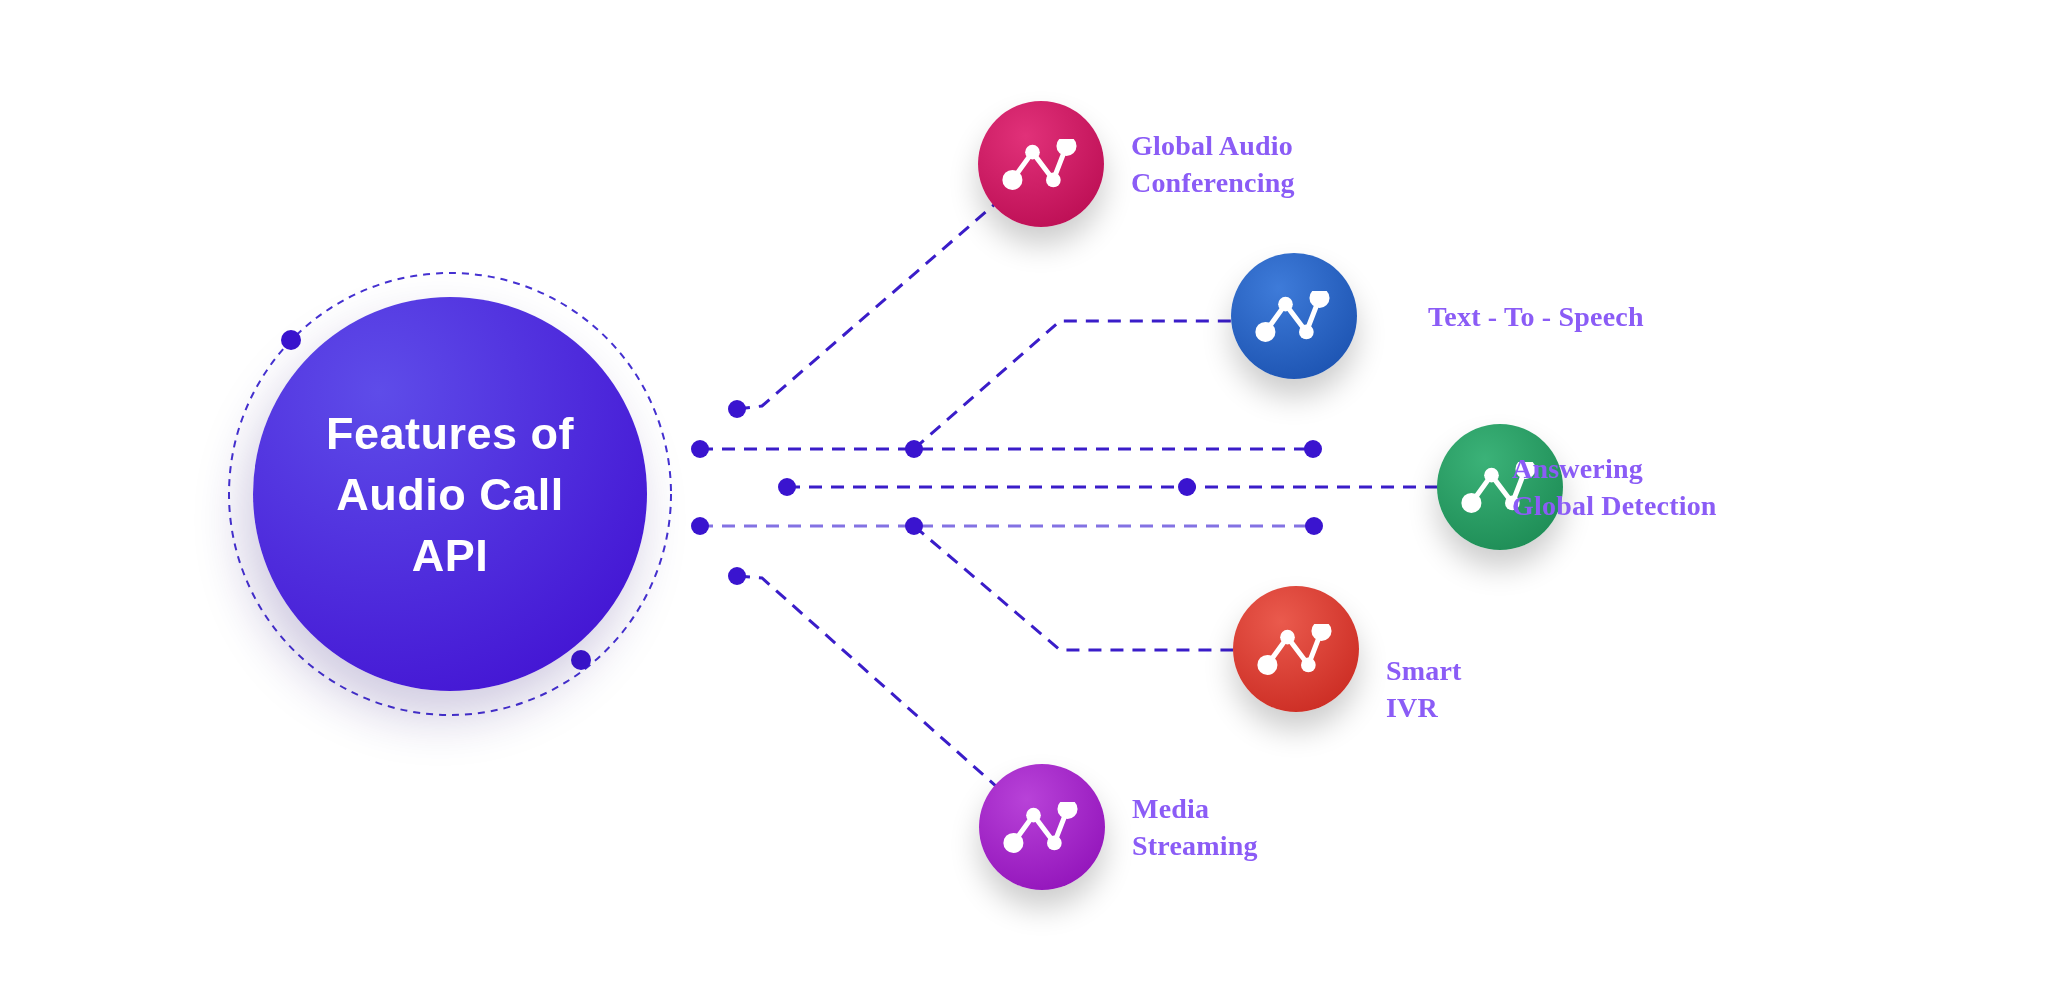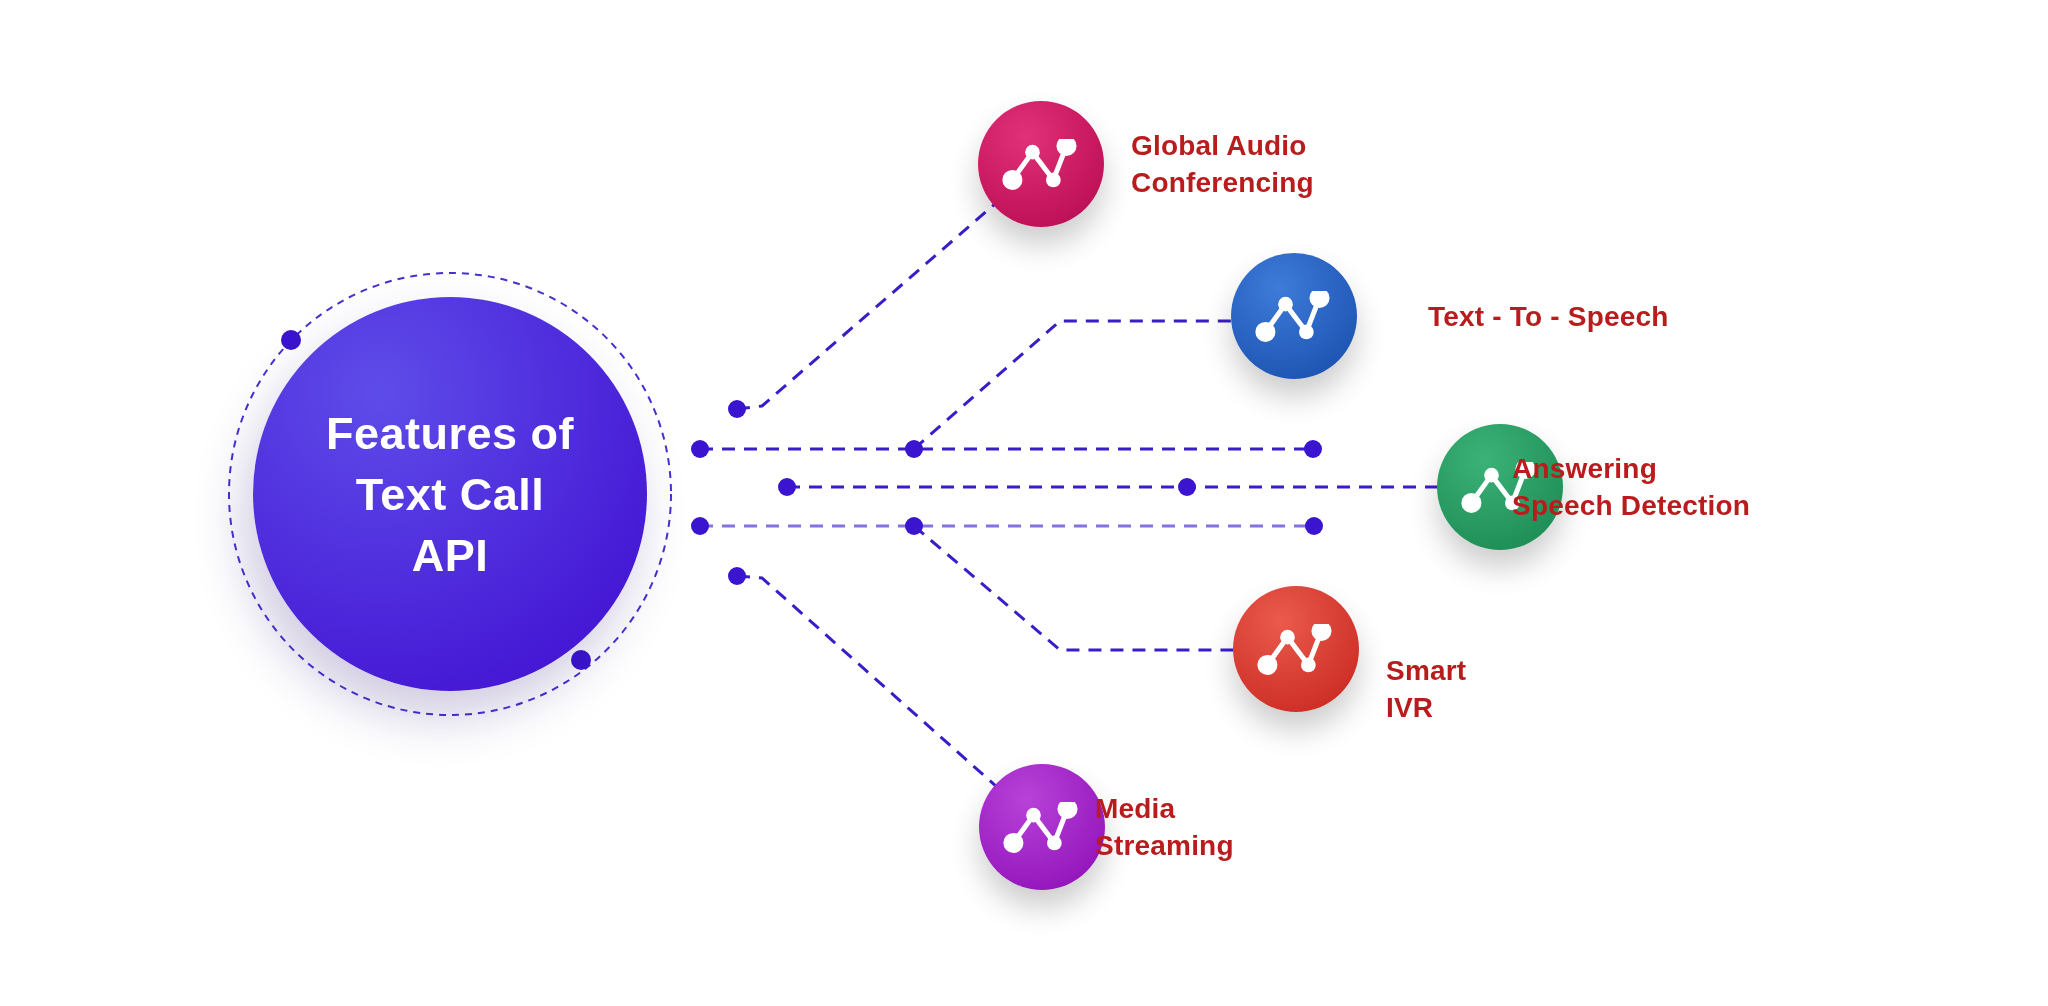--- a/index.html
+++ b/index.html
@@ -45,25 +45,26 @@
     box-shadow: 0 18px 30px rgba(0, 0, 0, 0.20);
   }
   .feature-icon { display: block; }
   .feature-label {
     position: absolute;
     transform: translateY(-50%);
     white-space: nowrap;
   }
   .feature-label-line {
     display: block;
-    color: #b91c1c;
+    color: #8b5cf6;
     font-size: 28px;
     font-weight: bold;
     line-height: 37px;
     letter-spacing: 0.2px;
+    font-family: Liberation Serif, serif;
   }
 </style>
 </head>
 <body>
 
 <div class="stage">
 
   <svg id="connector-svg" class="connector-layer" viewBox="0 0 2048 1006">
       <circle cx="450" cy="494" r="221" fill="none" stroke="#4531d1" stroke-width="2" stroke-dasharray="7 6"></circle>
       <polyline points="737,409 762,406 1041,164" fill="none" stroke="#3a1dc9" stroke-width="3" stroke-dasharray="13 9"></polyline>
@@ -82,21 +83,21 @@
       <circle cx="737" cy="576" r="9" fill="#3a14cf"></circle>
       <circle cx="914" cy="449" r="9" fill="#3a14cf"></circle>
       <circle cx="914" cy="526" r="9" fill="#3a14cf"></circle>
       <circle cx="1187" cy="487" r="9" fill="#3a14cf"></circle>
       <circle cx="1313" cy="449" r="9" fill="#3a14cf"></circle>
       <circle cx="1314" cy="526" r="9" fill="#3a14cf"></circle>
     </svg>
 
   <div id="hub" class="hub-circle" style="left: 253px; top: 297px; background: radial-gradient(circle at 32% 24%, rgb(94, 76, 233) 0%, rgb(67, 20, 211) 85%);">
       <span class="hub-title-line">Features of</span>
-      <span class="hub-title-line">Text Call</span>
+      <span class="hub-title-line">Audio Call</span>
       <span class="hub-title-line">API</span>
     </div>
 
   <div id="features-layer">
       <div class="feature-circle" style="left: 978px; top: 101px; background: radial-gradient(circle at 38% 28%, rgb(225, 49, 121) 0%, rgb(189, 15, 85) 82%);">
         <svg class="feature-icon" width="78" height="51" viewBox="0 0 100 66">
           <g stroke="#ffffff" stroke-width="6.5" fill="none">
             <path d="M13 53 L39 17 L66 53 L83 9"></path>
           </g>
           <g fill="#ffffff">
@@ -135,21 +136,21 @@
           <g fill="#ffffff">
             <circle cx="13" cy="53" r="13"></circle>
             <circle cx="39" cy="17" r="9.5"></circle>
             <circle cx="66" cy="53" r="9.5"></circle>
             <circle cx="83" cy="9" r="13"></circle>
           </g>
         </svg>
       </div>
       <div class="feature-label" style="left: 1512px; top: 487px;">
         <span class="feature-label-line">Answering</span>
-        <span class="feature-label-line">Speech Detection</span>
+        <span class="feature-label-line">Global Detection</span>
       </div>
       <div class="feature-circle" style="left: 1233px; top: 586px; background: radial-gradient(circle at 38% 28%, rgb(234, 90, 77) 0%, rgb(204, 45, 36) 82%);">
         <svg class="feature-icon" width="78" height="51" viewBox="0 0 100 66">
           <g stroke="#ffffff" stroke-width="6.5" fill="none">
             <path d="M13 53 L39 17 L66 53 L83 9"></path>
           </g>
           <g fill="#ffffff">
             <circle cx="13" cy="53" r="13"></circle>
             <circle cx="39" cy="17" r="9.5"></circle>
             <circle cx="66" cy="53" r="9.5"></circle>
@@ -167,19 +168,19 @@
             <path d="M13 53 L39 17 L66 53 L83 9"></path>
           </g>
           <g fill="#ffffff">
             <circle cx="13" cy="53" r="13"></circle>
             <circle cx="39" cy="17" r="9.5"></circle>
             <circle cx="66" cy="53" r="9.5"></circle>
             <circle cx="83" cy="9" r="13"></circle>
           </g>
         </svg>
       </div>
-      <div class="feature-label" style="left: 1095px; top: 827px;">
+      <div class="feature-label" style="left: 1132px; top: 827px;">
         <span class="feature-label-line">Media</span>
         <span class="feature-label-line">Streaming</span>
       </div>
     </div>
 
 </div>
 
 </body></html>

